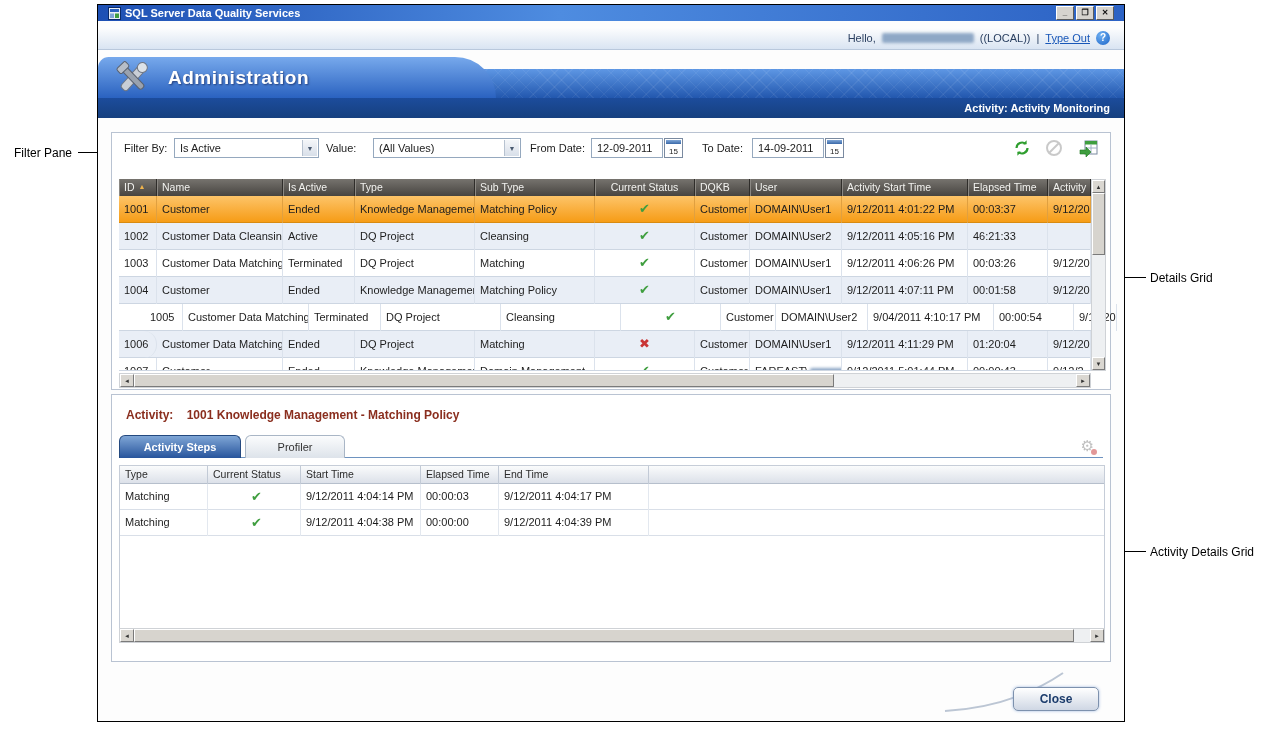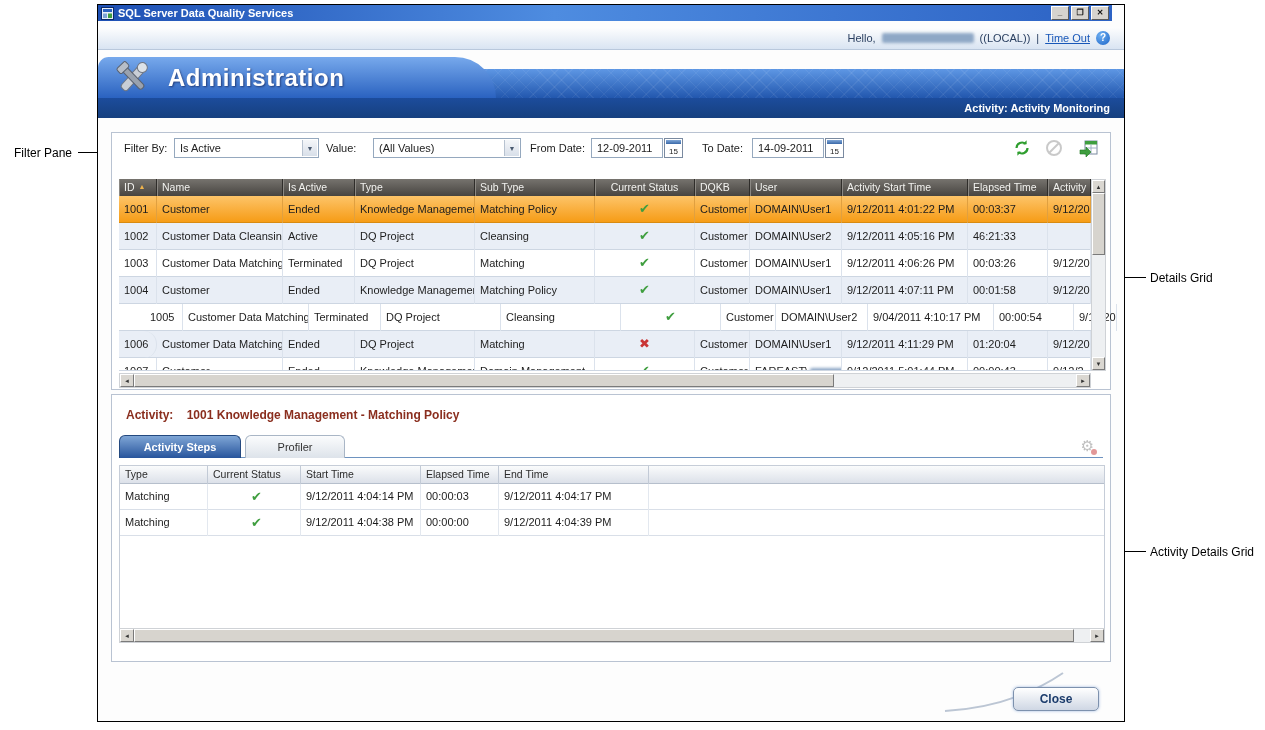--- a/index.html
+++ b/index.html
@@ -7,23 +7,23 @@
   .canvas { position:relative; width:1265px; height:730px; background:#fff; overflow:hidden; }
 
   
   .ann-text { position:absolute; font-size:12px; color:#000; white-space:nowrap; }
   .leader { position:absolute; height:1px; background:#000; }
   .red-outline { position:absolute; border:2px solid #cc1414; border-radius:21px; }
   .red-bracket { position:absolute; width:11px; border-right:2px solid #cc1414; border-top:2px solid #cc1414; border-bottom:2px solid #cc1414; }
 
   
   .window { position:absolute; left:97px; top:4px; width:1028px; height:718px; border:1px solid #000; background:#fdfdfd; }
-  .titlebar { position:absolute; left:0; top:0; right:12px; height:16px;
+  .titlebar { position:absolute; left:0; top:0; right:0; height:16px;
     background:linear-gradient(to right,#1e50b4,#4e8ce0 45%,#2c62c4);
-    display:flex; align-items:center; padding:0 3px; }
+    display:flex; align-items:center; padding:0 10px; }
   .tb-title { color:#fff; font-size:11px; font-weight:bold; margin-left:4px; flex:1; white-space:nowrap; }
   .tb-btn { width:18px; height:14px; background:#d6d3ce; border:1px solid; border-color:#fff #5a5a5a #5a5a5a #fff;
     font-size:8px; line-height:12px; text-align:center; margin-left:2px; color:#111; font-weight:bold; }
 
   .userbar { position:absolute; left:0; right:0; top:22px; height:23px;
     background:linear-gradient(#fefefe,#d9e4f2); border-bottom:1px solid #b9c8dc;
     display:flex; align-items:center; justify-content:flex-end; padding-right:14px;
     font-size:11px; color:#2a3f60; gap:6px; }
   .redact { display:inline-block; height:10px; border-radius:2px; background:#8fa8c6; filter:blur(1.5px); vertical-align:middle; }
   .redact.name { width:92px; }
@@ -35,21 +35,21 @@
   
   .banner { position:absolute; left:0; right:0; top:52px; height:61px; }
   .banner-band { position:absolute; left:0; right:0; top:12px; height:29px;
     background:linear-gradient(#5e97e4,#2257ae);
     background-image:repeating-linear-gradient(45deg, rgba(255,255,255,.06) 0 1px, transparent 1px 10px),
                      repeating-linear-gradient(-45deg, rgba(255,255,255,.06) 0 1px, transparent 1px 10px),
                      linear-gradient(#5e97e4,#2257ae); }
   .banner-tab { position:absolute; left:0; top:0; width:398px; height:41px;
     background:linear-gradient(#77a9ec,#2a62c0); border-radius:12px 46px 0 0;
     display:flex; align-items:center; padding-left:12px; gap:12px; }
-  .banner-title { color:#fff; font-size:24px; font-weight:bold; letter-spacing:.5px; text-shadow:1px 1px 2px rgba(0,0,40,.5); }
+  .banner-title { color:#fff; font-size:19px; font-weight:bold; letter-spacing:.5px; text-shadow:1px 1px 2px rgba(0,0,40,.5); }
   .banner-strip { position:absolute; left:0; right:0; top:41px; height:20px;
     background:linear-gradient(#1c4c9c,#16407f); display:flex; align-items:center; justify-content:flex-end;
     padding-right:14px; color:#fff; font-size:11px; font-weight:bold;padding-left:44px; }
 
   
   .panel { position:absolute; background:#fff; border:1px solid #b9c3d2; }
   .panel.top { left:13px; top:127px; width:1000px; height:258px; }
   .panel.details { left:13px; top:389px; width:1000px; height:268px; }
 
   
@@ -157,21 +157,21 @@
       <span class="tb-btn">_</span>
       <span class="tb-btn">❐</span>
       <span class="tb-btn">✕</span>
     </div>
 
     <div class="userbar">
       <span>Hello,</span>
       <span class="redact name"></span>
       <span>((LOCAL))</span>
       <span>|</span>
-      <span class="signout">Time Out</span>
+      <span class="signout">Type Out</span>
       <span class="helpicon">?</span>
     </div>
 
     <div class="banner">
       <div class="banner-band"></div>
       <div class="banner-tab">
         <span style="display:inline-flex;">
           <svg width="46" height="38" viewBox="0 0 46 38">
             <g transform="rotate(42 23 19)">
               <rect x="19" y="2" width="8" height="32" rx="3" fill="#c9ced6" stroke="#6e7684"></rect>

